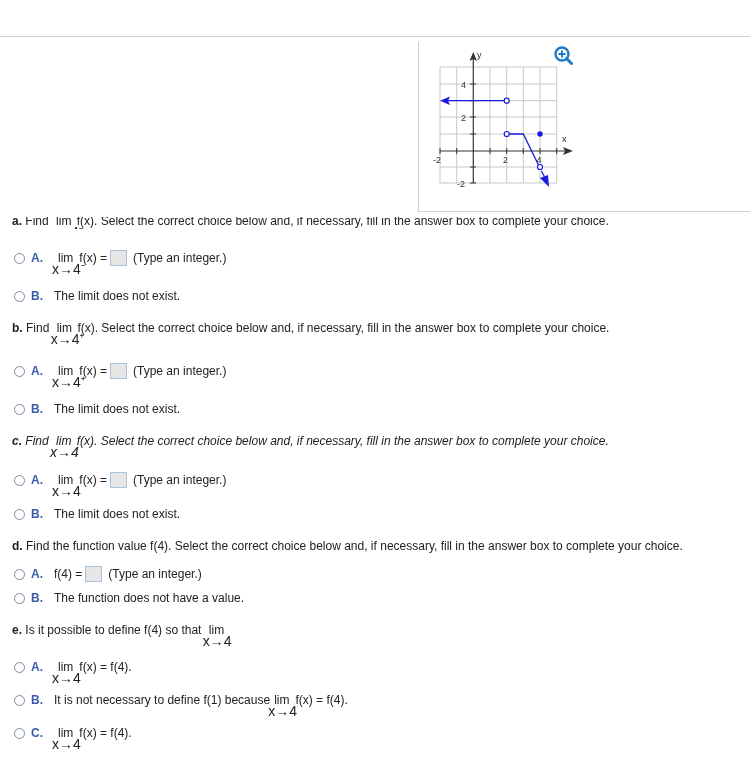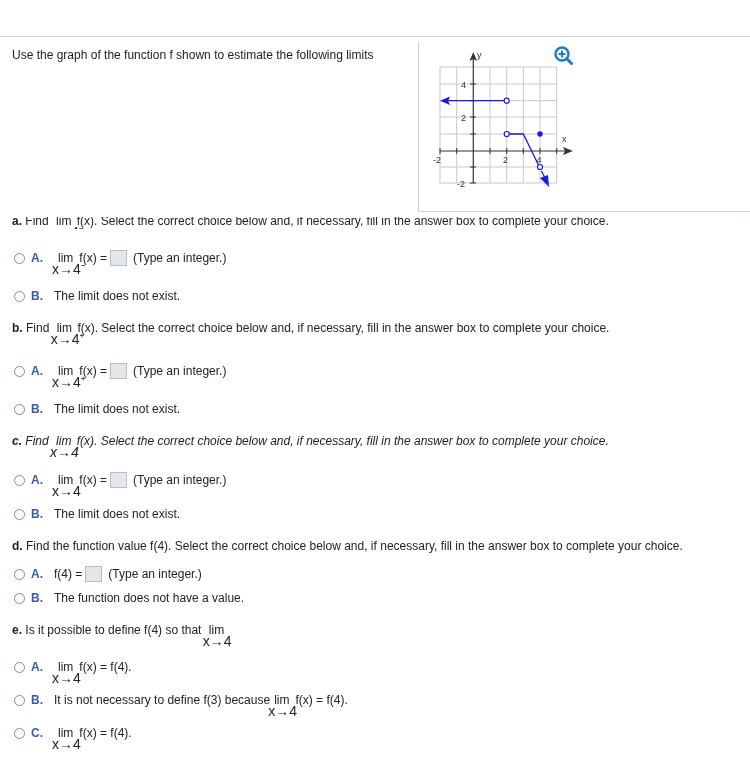--- a/index.html
+++ b/index.html
@@ -23,21 +23,20 @@
   .cut { clip-path: inset(4px 0 0 0); margin-top: 8px; }
 </style>
 </head>
 <body>
 
 <div class="topline"></div>
 <div class="vdiv"></div>
 <div class="hdiv"></div>
 
 <div class="intro">
-  <div>Use the graph of the function f shown to estimate the following limits</div>
 </div>
 
 <svg class="graph" viewBox="415 35 170 160" width="170" height="160">
   <g stroke="#c8c8c8" stroke-width="1">
     <line x1="440" y1="67" x2="440" y2="183"></line>
       <line x1="456.7" y1="67" x2="456.7" y2="183"></line>
     <line x1="490" y1="67" x2="490" y2="183"></line>
       <line x1="506.7" y1="67" x2="506.7" y2="183"></line>
     <line x1="523.3" y1="67" x2="523.3" y2="183"></line>
       <line x1="540" y1="67" x2="540" y2="183"></line>
@@ -182,21 +181,21 @@
 </div>
 <div class="opt" style="top:659px;">
   <span class="radio"></span>
   <span class="optletter">A.</span>
   <span class="lim"><span>lim</span><span class="sub">x→4</span></span>
   <span style="margin-left:4px">f(x) = f(4).</span>
 </div>
 <div class="opt" style="top:692px;">
   <span class="radio"></span>
   <span class="optletter">B.</span>
-  <span>It is not necessary to define f(3) because</span>
+  <span>It is not necessary to define f(1) because</span>
   <span class="lim"><span>lim</span><span class="sub">x→4</span></span>
   <span style="margin-left:4px">f(x) = f(4).</span>
 </div>
 <div class="opt" style="top:725px;">
   <span class="radio"></span>
   <span class="optletter">C.</span>
   <span class="lim"><span>lim</span><span class="sub">x→4</span></span>
   <span style="margin-left:4px">f(x) = f(4).</span>
 </div>
 

